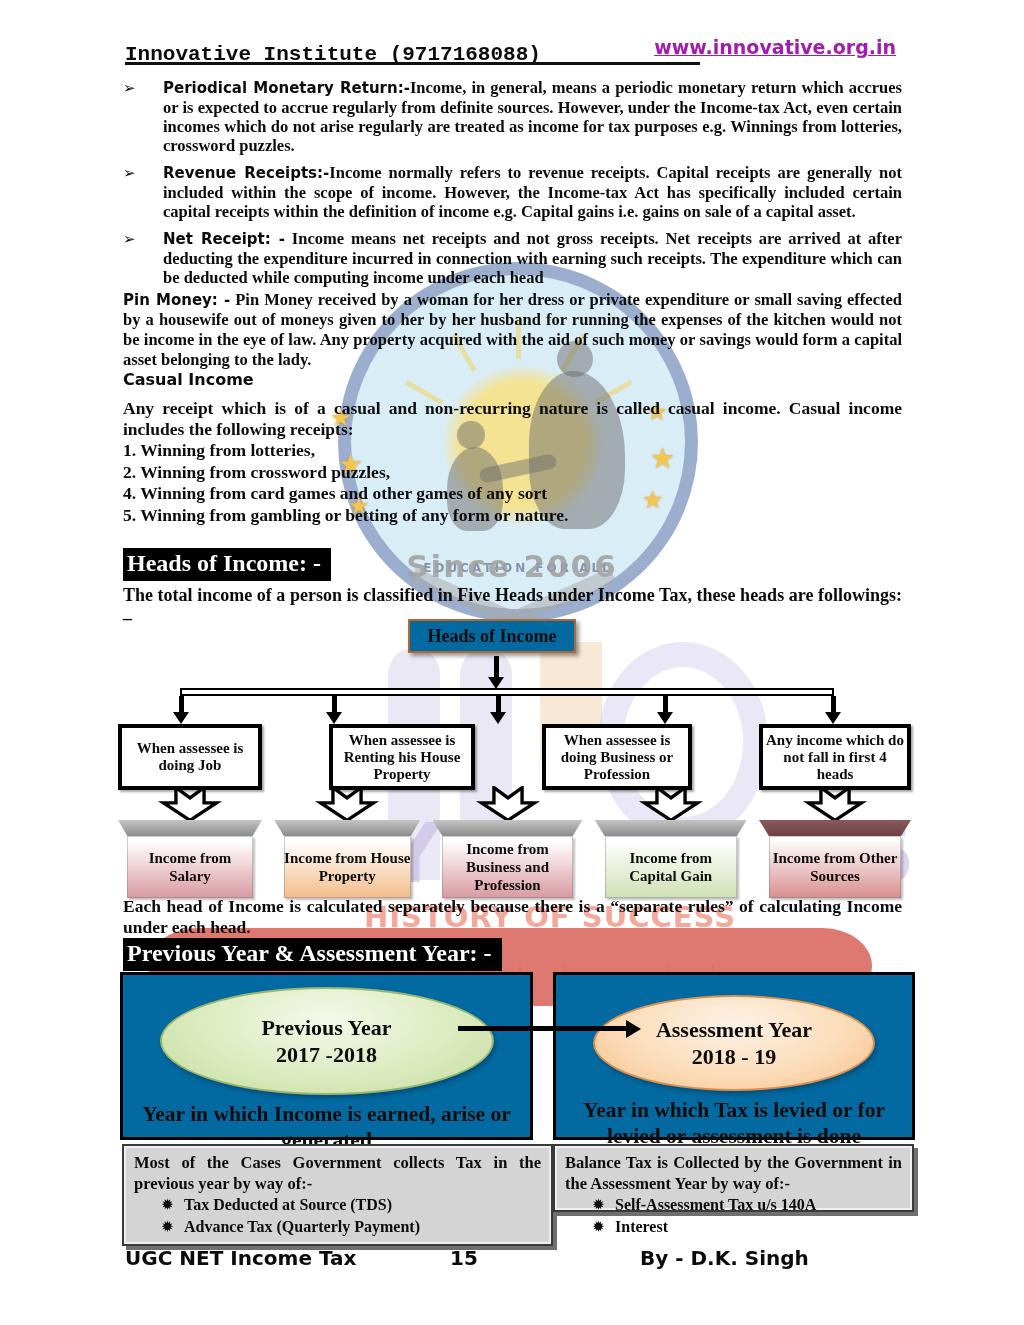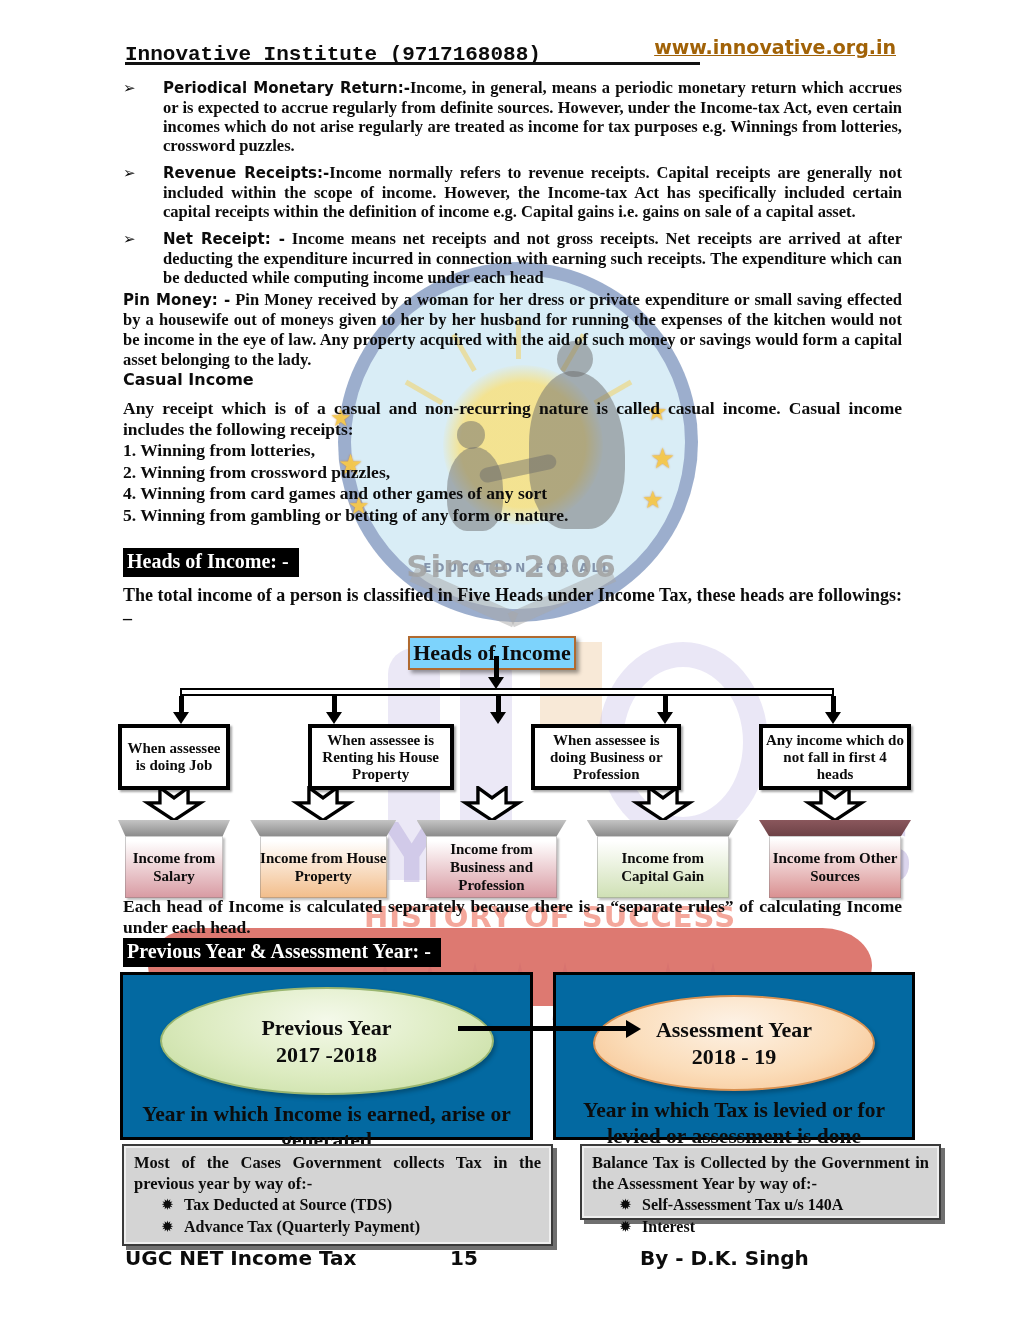--- a/index.html
+++ b/index.html
@@ -34,49 +34,49 @@
   .wm-spike{width:26px;height:58px;top:962px;background:rgba(196,186,226,.5);clip-path:polygon(50% 0,100% 100%,0 100%);}
   .wm-ribbon{left:148px;top:928px;width:724px;height:78px;background:rgba(214,92,82,.82);
              border-radius:52px 52px 46px 46px / 40px 40px 42px 42px;}
   .wm-ribbon-text{left:300px;top:900px;width:500px;text-align:center;font-family:"DejaVu Sans",sans-serif;
              font-weight:900;font-size:29px;letter-spacing:1px;color:rgba(243,162,150,.95);white-space:nowrap;}
 
   
   .hdr-title{position:absolute;left:125px;top:43px;font-family:Liberation Mono, monospace;
              font-weight:bold;font-size:21px;}
   .hdr-url{position:absolute;right:128px;top:36px;font-family:"DejaVu Sans",sans-serif;
-           font-weight:bold;font-size:19px;color:#a16207;text-decoration:underline;}
+           font-weight:bold;font-size:19px;color:#a21caf;text-decoration:underline;}
   .hdr-rule{position:absolute;left:125px;top:62px;width:575px;height:3px;background:#111;}
 
   
   .bullet{position:absolute;left:123px;width:779px;display:flex;}
   .bullet .glyph{width:40px;flex:0 0 40px;font-size:15px;padding-top:1px;}
   .bullet p{margin:0;flex:1;font-size:16.5px;line-height:19px;text-align:justify;font-weight:bold;}
   .lbl{font-family:"DejaVu Sans",sans-serif;font-weight:900;font-size:15px;}
   .para{position:absolute;left:123px;width:779px;margin:0;font-size:16.5px;line-height:20px;
         text-align:justify;font-weight:bold;}
   .subhead{position:absolute;left:123px;font-family:"DejaVu Sans",sans-serif;font-weight:900;font-size:16px;}
   .clist{position:absolute;left:123px;width:779px;font-weight:bold;font-size:17.5px;line-height:21.5px;}
   .clist div{white-space:nowrap;}
-  .banner{position:absolute;left:123px;background:#000;color:#fff;font-weight:bold;font-size:20px;
+  .banner{position:absolute;left:123px;background:#000;color:#fff;font-weight:bold;font-size:24px;
           padding:2px 10px 4px 4px;z-index:2;}
   .intro{position:absolute;left:123px;width:779px;margin:0;font-size:18px;line-height:23px;
          font-weight:bold;text-align:justify;}
 
   
-  .rootbox{position:absolute;left:408px;top:636px;width:164px;height:30px;background:#7dd3fc;
+  .rootbox{position:absolute;left:408px;top:619px;width:164px;height:30px;background:#0369a1;
            border:2px solid #b06a30;box-shadow:3px 3px 4px rgba(0,0,0,.4);display:flex;
-           align-items:center;justify-content:center;font-weight:bold;font-size:22px;}
+           align-items:center;justify-content:center;font-weight:bold;font-size:18px;}
   .stem{position:absolute;background:#000;}
   .ahead{position:absolute;width:0;height:0;border-left:8px solid transparent;
          border-right:8px solid transparent;border-top:12px solid #000;}
   .hbar{position:absolute;left:180px;top:688px;width:650px;height:4px;background:#fff;border:2px solid #000;}
   .row5{position:absolute;left:118px;width:793px;display:flex;justify-content:space-between;}
   .row5>*{box-sizing:border-box;}
-  .row5>:nth-child(1){width:112px;}
+  .row5>:nth-child(1){width:144px;}
   .row5>:nth-child(2){width:146px;}
   .row5>:nth-child(3){width:150px;}
   .row5>:nth-child(4){width:152px;}
   .row5>:nth-child(5){width:152px;}
   .cond{border:4px solid #000;background:#fff;height:66px;display:flex;align-items:center;
         justify-content:center;text-align:center;font-weight:bold;font-size:15px;line-height:17px;
         padding:2px 3px;box-shadow:2px 2px 2px rgba(0,0,0,.35);}
   .barrow{display:flex;align-items:flex-start;justify-content:center;}
   .grad .topface{height:16px;clip-path:polygon(0 0,100% 0,93.5% 100%,6.5% 100%);
                  background:linear-gradient(#c4c4c4,#8c8c8c);}
@@ -104,21 +104,21 @@
            background:radial-gradient(ellipse at 50% 30%,#fdf2e6 0%,#fbddba 55%,#f6c08c 100%);
            box-shadow:2px 3px 4px rgba(0,0,0,.25);}
   .caption{text-align:center;font-weight:bold;font-size:21.5px;line-height:26px;margin-top:4px;}
   .ell-arrow-stem{left:458px;top:1026px;width:172px;height:5px;z-index:3;}
   .ell-ahead{position:absolute;left:626px;top:1019.5px;width:0;height:0;z-index:3;
              border-top:9px solid transparent;border-bottom:9px solid transparent;border-left:15px solid #000;}
   .graybox{position:absolute;top:1144px;background:#d4d4d4;border:2px solid #3a3a3a;
            box-shadow:inset 0 0 0 2px #efefef,4px 4px 0 #6f6f6f;box-sizing:border-box;
            padding:6px 10px;z-index:1;}
   .graybox.left{left:122px;width:431px;height:102px;}
-  .graybox.right{left:580px;width:361px;height:76px;}
+  .graybox.right{left:553px;width:361px;height:68px;}
   .graybox .title{font-weight:bold;font-size:16.5px;line-height:21px;text-align:justify;}
   .graybox .item{display:flex;font-weight:bold;font-size:16px;line-height:22px;}
   .graybox .flower{width:22px;margin-left:28px;font-size:13px;}
 
   
   .foot{position:absolute;top:1246px;font-family:"DejaVu Sans",sans-serif;font-weight:bold;font-size:20px;}
 </style>
 </head>
 <body>
 

